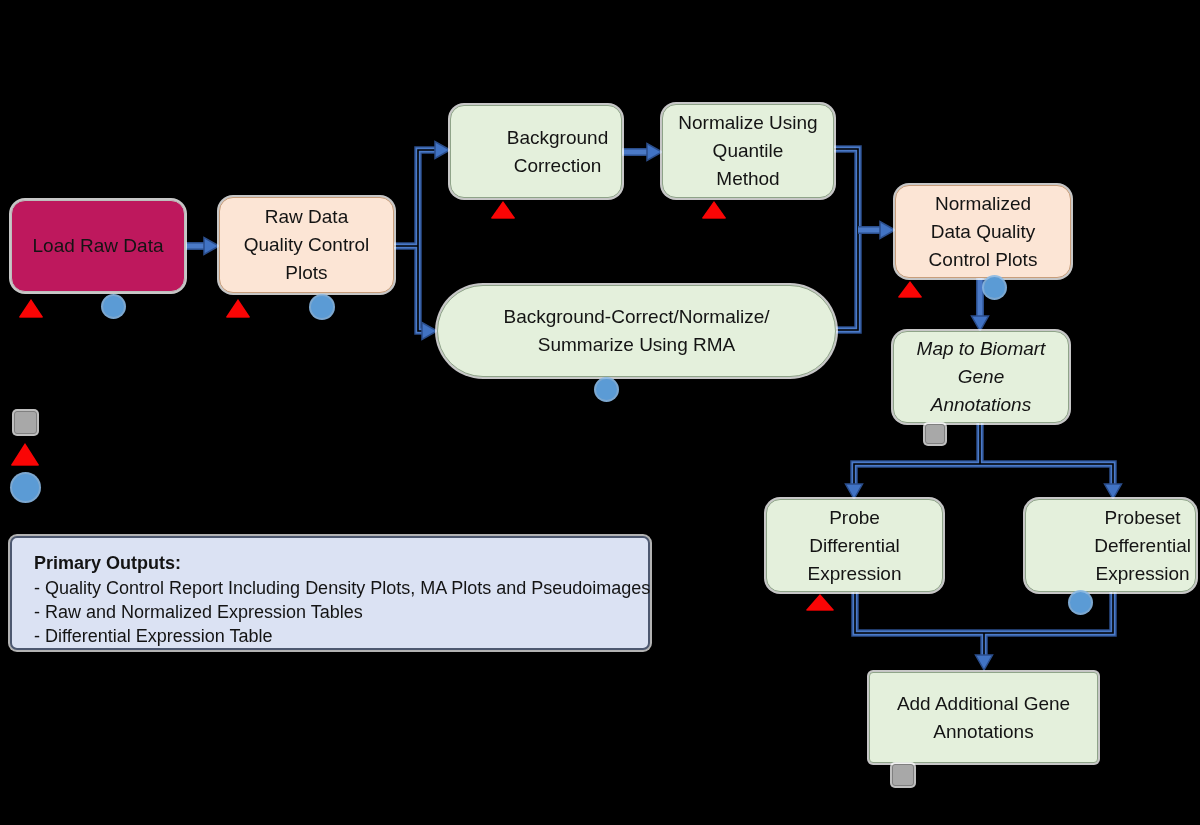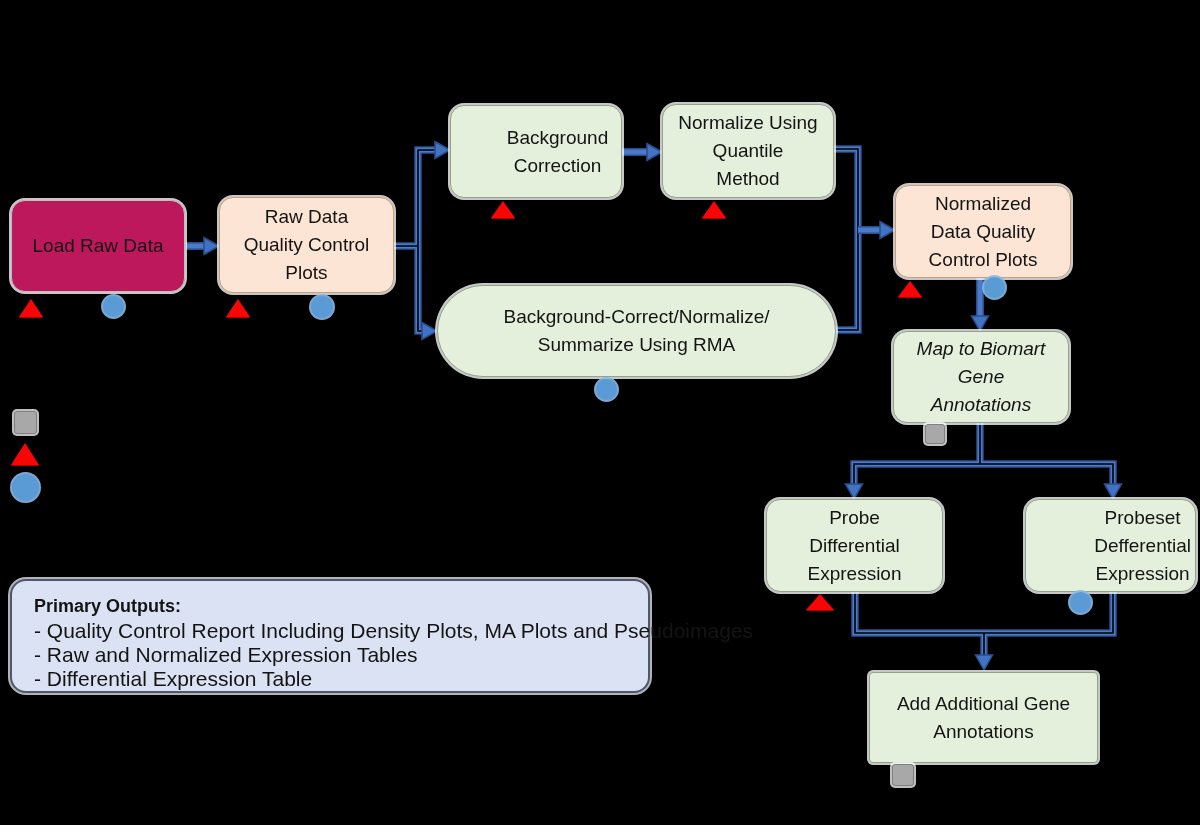--- a/index.html
+++ b/index.html
@@ -15,26 +15,26 @@
     border-radius:14px;
     box-shadow:0 0 0 2px rgba(255,255,255,0.78);
   }
   .node .label{white-space:pre-line;padding:2px 4px;}
   .node.green {background:#e4f0dc;border:1.5px solid #8fa489;}
   .node.peach {background:#fce5d5;border:1.5px solid #c89e7b;}
   .node.white {background:#be185d;border:1.5px solid #bcbfbc;}
   .node.pill  {border-radius:46px;}
   .outputs{
     position:absolute;box-sizing:border-box;
-    background:#dbe2f3;border:2px solid #4d5870;border-radius:16px;
+    background:#dbe2f3;border:2px solid #4d5870;border-radius:7px;
     box-shadow:0 0 0 2px rgba(255,255,255,0.7);
-    color:#141414;padding:13px 6px 0 22px;margin-top:43px;
+    color:#141414;padding:13px 6px 0 22px;
   }
   .outputs .outputs-title{font-weight:bold;font-size:18px;line-height:25px;white-space:nowrap;}
-  .outputs .outputs-item{font-size:21px;line-height:24px;white-space:nowrap;}
+  .outputs .outputs-item{font-size:18px;line-height:24px;white-space:nowrap;}
   .marker{position:absolute;}
   .m-square{background:#a8a8a8;border:1.5px solid #808080;border-radius:3px;
             box-shadow:0 0 0 2px rgba(255,255,255,0.75);box-sizing:border-box;}
   .m-circle{background:#5b9bd5;border-radius:50%;
             box-shadow:0 0 0 2px rgba(138,185,230,0.9);box-sizing:border-box;}
   .m-triangle{width:0;height:0;border-left-style:solid;border-right-style:solid;
             border-bottom-style:solid;border-left-color:transparent;
             border-right-color:transparent;border-bottom-color:#fa0505;
             filter:drop-shadow(0 1px 0 #b00000);}
 </style>

